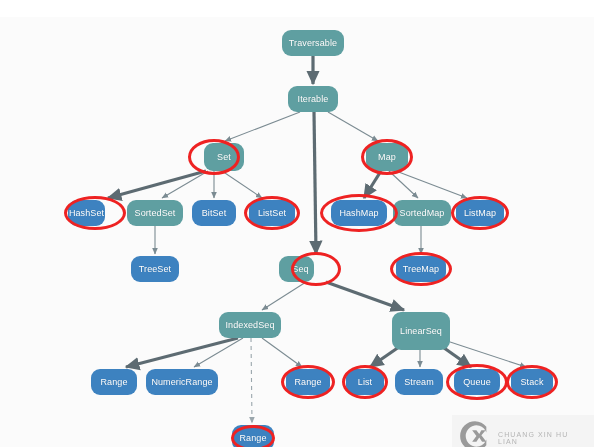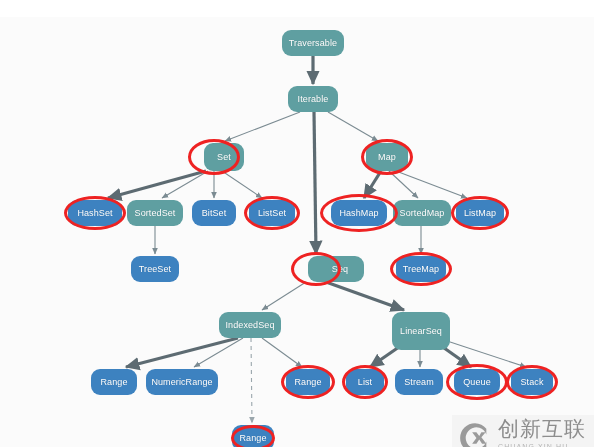--- a/index.html
+++ b/index.html
@@ -128,21 +128,21 @@
         <span>Iterable</span>
       </div>
       <div class="node teal" style="left: 204px; top: 126px; width: 40px; height: 28px; justify-content: center;">
         <span>Set</span>
       </div>
       <div class="highlight-ring" style="left: 188px; top: 122px; width: 52px; height: 36px; border-color: rgb(238, 34, 34);"></div>
       <div class="node teal" style="left: 366px; top: 126px; width: 42px; height: 28px;">
         <span>Map</span>
       </div>
       <div class="highlight-ring" style="left: 361px; top: 122px; width: 52px; height: 36px; border-color: rgb(238, 34, 34);"></div>
-      <div class="node blue" style="left: 68px; top: 183px; width: 54px; height: 26px;">
+      <div class="node blue" style="left: 68px; top: 183px; width: 37px; height: 26px;">
         <span>HashSet</span>
       </div>
       <div class="highlight-ring" style="left: 63.5px; top: 179px; width: 62px; height: 34px; border-color: rgb(238, 34, 34);"></div>
       <div class="node teal" style="left: 127px; top: 183px; width: 56px; height: 26px;">
         <span>SortedSet</span>
       </div>
       <div class="node blue" style="left: 192px; top: 183px; width: 44px; height: 26px;">
         <span>BitSet</span>
       </div>
       <div class="node blue" style="left: 249px; top: 183px; width: 46px; height: 26px;">
@@ -156,21 +156,21 @@
       <div class="node teal" style="left: 393px; top: 183px; width: 58px; height: 26px; text-align: center;">
         <span>SortedMap</span>
       </div>
       <div class="node blue" style="left: 456px; top: 183px; width: 48px; height: 26px;">
         <span>ListMap</span>
       </div>
       <div class="highlight-ring" style="left: 451px; top: 179px; width: 58px; height: 34px; border-color: rgb(238, 34, 34);"></div>
       <div class="node blue" style="left: 131px; top: 239px; width: 48px; height: 26px;">
         <span>TreeSet</span>
       </div>
-      <div class="node teal" style="left: 308px; top: 239px; width: 56px; height: 26px; padding-left: 8px;">
+      <div class="node teal" style="left: 279px; top: 239px; width: 35px; height: 26px; padding-left: 8px;">
         <span>Seq</span>
       </div>
       <div class="highlight-ring" style="left: 291px; top: 235px; width: 50px; height: 34px; border-color: rgb(238, 34, 34);"></div>
       <div class="node blue" style="left: 396px; top: 239px; width: 50px; height: 26px;">
         <span>TreeMap</span>
       </div>
       <div class="highlight-ring" style="left: 390px; top: 235px; width: 62px; height: 34px; border-color: rgb(238, 34, 34);"></div>
       <div class="node teal" style="left: 219px; top: 295px; width: 62px; height: 26px;">
         <span>IndexedSeq</span>
       </div>
@@ -207,18 +207,17 @@
       </div>
       <div class="highlight-ring" style="left: 231px; top: 408px; width: 44px; height: 26px; border-color: rgb(238, 34, 34);"></div>
     </div>
 
   <div id="watermark" style="left:452px; top:398px;">
     <svg class="cx-mark" viewBox="0 0 48 48" xmlns="http://www.w3.org/2000/svg">
       <path d="M24 3 A21 21 0 1 0 24 45 A21 21 0 0 0 40 37 L40 29 A15 15 0 1 1 40 19 L40 11 A21 21 0 0 0 24 3 Z" fill="#9a9a9a"></path>
       <path d="M20 16 L26 24 L20 32 L26 32 L30 26 L34 32 L40 32 L33 23 L39 16 L33 16 L30 21 L26 16 Z" fill="#9a9a9a"></path>
     </svg>
     <div class="wm-text">
-      <div class="wm-cn">创新互联</div>
       <div class="wm-en">CHUANG XIN HU LIAN</div>
     </div>
   </div>
 
 </div>
 
 </body></html>

